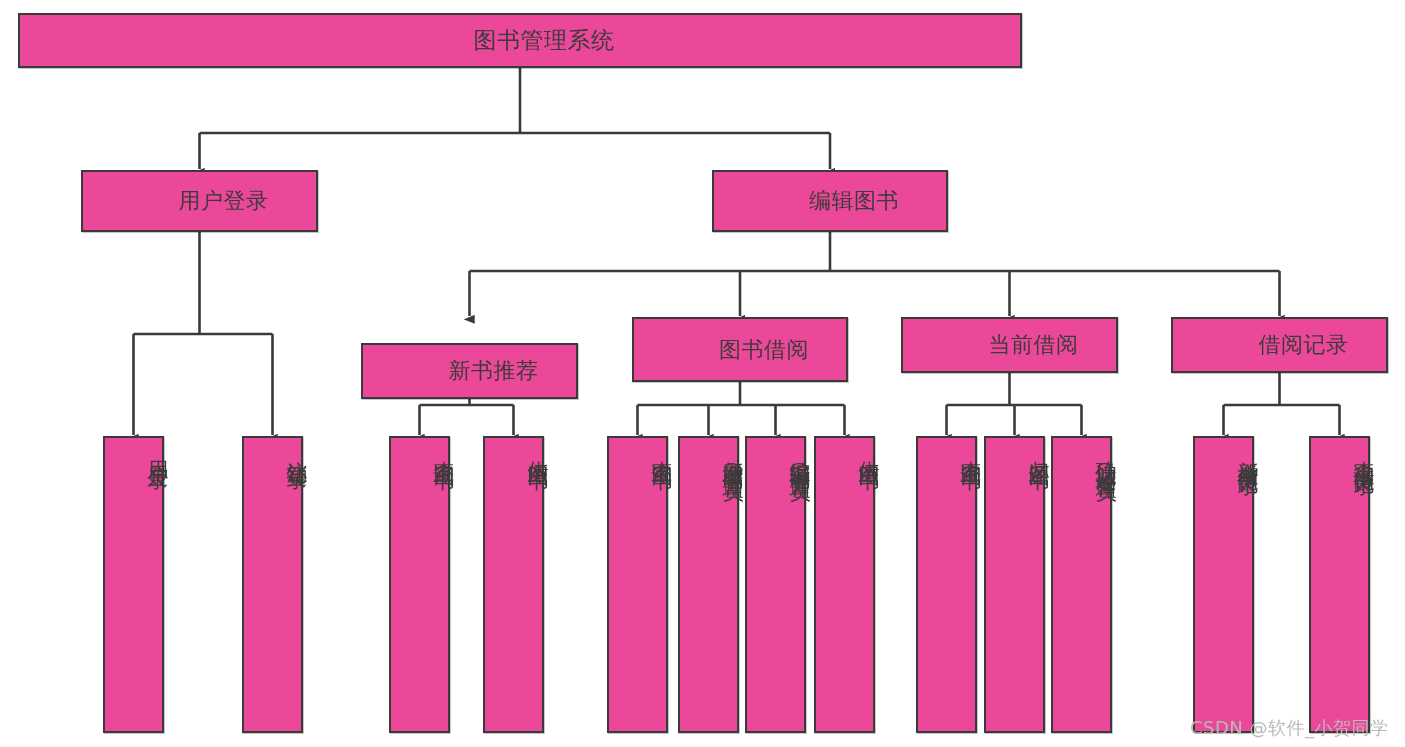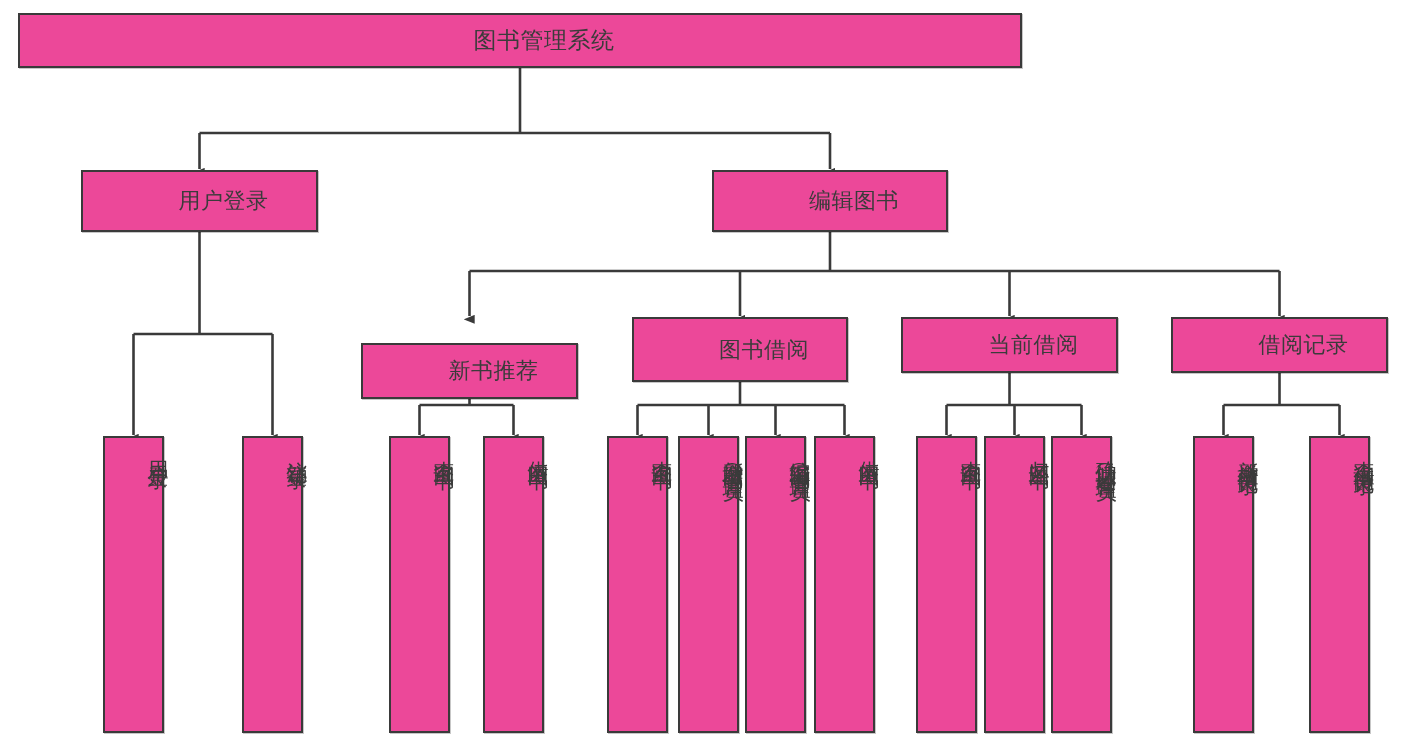--- a/index.html
+++ b/index.html
@@ -171,14 +171,15 @@
         <span class="label">确认归还（管理员）</span>
       </div>
       <div class="node leaf" style="left: 1193px; top: 436px; width: 61px; height: 297px;">
         <span class="label">新增借阅记录</span>
       </div>
       <div class="node leaf" style="left: 1309px; top: 436px; width: 61px; height: 297px;">
         <span class="label">查询借阅记录</span>
       </div>
     </div>
 
+  <div class="watermark" style="left: 1190px; top: 716px;">CSDN @软件_小贺同学</div>
 
 </div>
 
 </body></html>

